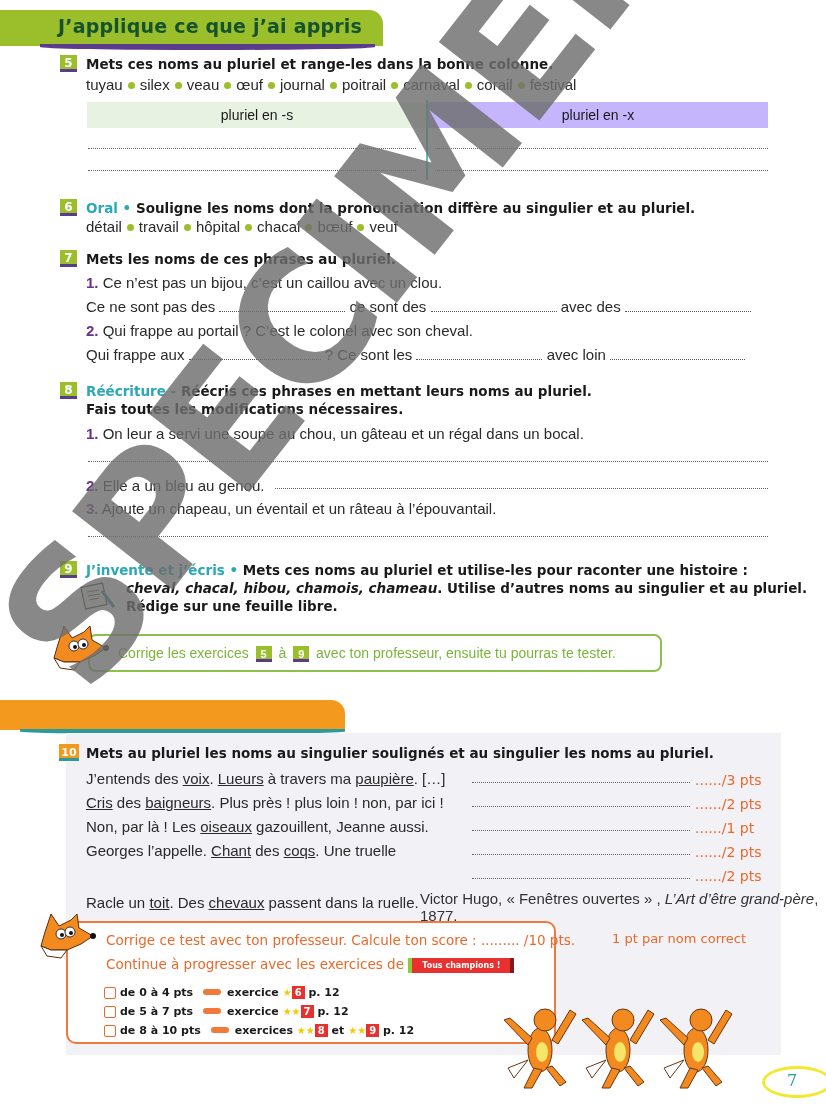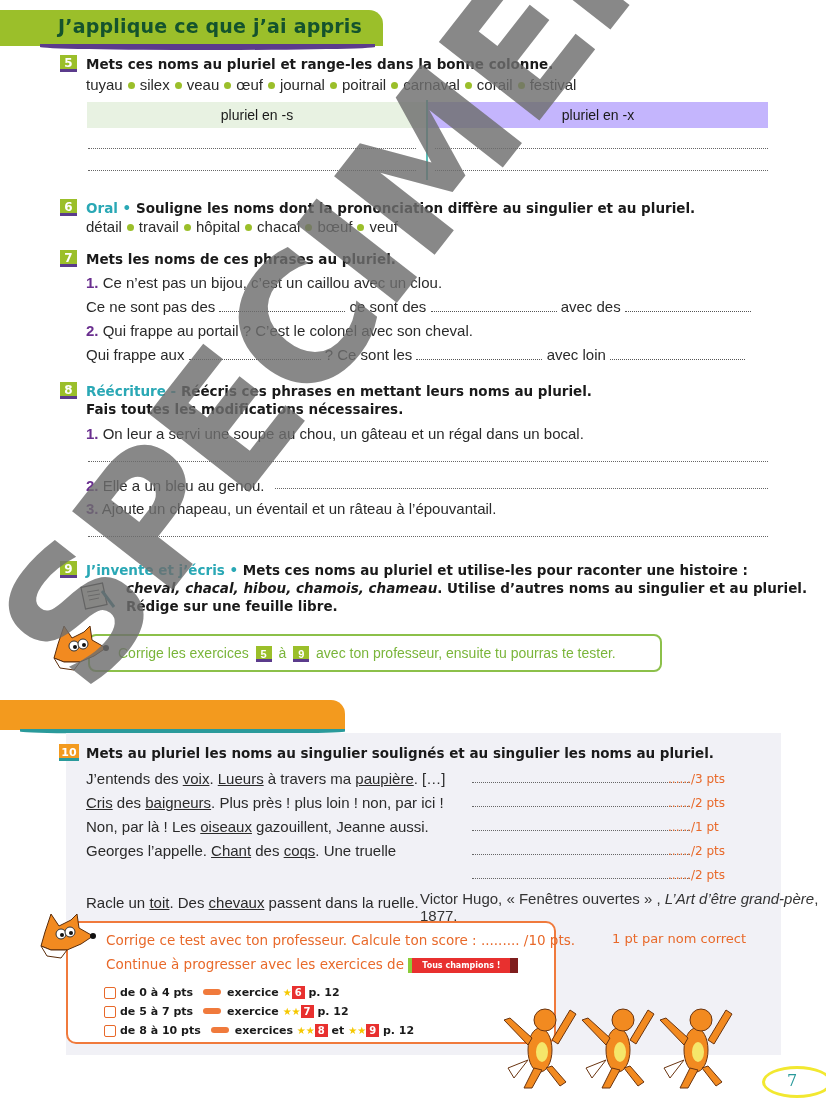--- a/index.html
+++ b/index.html
@@ -63,34 +63,34 @@
     border: 2px solid #8cc04a; border-radius: 8px;
   }
   .correct-box .txt {
     position: absolute; left: 28px; top: 9px; font-family: Liberation Sans, sans-serif;
     font-size: 14px; color: #7ab53a;
   }
   .mini-badge { display: inline-block; width: 16px; height: 16px; background: #9bbf2a; color: #fff; font-weight: bold; text-align: center; line-height: 16px; font-size: 11px; border-bottom: 3px solid #5b3b8c; margin: 0 3px; }
 
   
   .test-bg { position: absolute; left: 66px; top: 733px; width: 715px; height: 322px; background: #f1f1f6; }
-  .pts { position: absolute; left: 668px; font-family: "DejaVu Sans", sans-serif; font-size: 12px; color: #e8692a; }
+  .pts { position: absolute; left: 695px; font-family: "DejaVu Sans", sans-serif; font-size: 14px; color: #e8692a; }
   .u { text-decoration: underline; }
 
   .score-box {
     position: absolute; left: 66px; top: 921px; width: 490px; height: 123px;
     border: 2px solid #f07a3c; border-radius: 10px; background: #ffffff;
   }
   .score-line { position: absolute; font-family: "DejaVu Sans", sans-serif; font-size: 13.5px; color: #e8692a; }
   .check { display: inline-block; width: 12px; height: 12px; border: 1.5px solid #e8692a; border-radius: 2px; vertical-align: middle; margin-right: 4px; background: #fff; }
   .chk-row { position: absolute; left: 104px; font-size: 11px; font-weight: bold; color: #1a1a1a; font-family: "DejaVu Sans", sans-serif; }
   .arrow-o { display: inline-block; width: 18px; height: 6px; background: #f07a3c; border-radius: 3px; margin: 0 6px 2px 10px; vertical-align: middle; }
   .red-badge { display: inline-block; background: #e8302f; color: #fff; font-weight: bold; width: 13px; text-align: center; font-size: 10px; line-height: 13px; }
   .star { color: #f5c800; font-size: 10px; }
-  .champ { display: inline-block; background: #e8302f; color: #fff; font-size: 8px; font-weight: bold; padding: 3px 10px; border-left: 4px solid #8ccc3a; border-right: 8px solid #7f1d1d; vertical-align: middle; }
+  .champ { display: inline-block; background: #e8302f; color: #fff; font-size: 8px; font-weight: bold; padding: 3px 10px; border-left: 4px solid #8ccc3a; border-right: 4px solid #7f1d1d; vertical-align: middle; }
 
   
   .page-num-wrap { position: absolute; left: 762px; top: 1066px; width: 70px; height: 32px; border: 3px solid #f2e830; border-radius: 50%; }
   .page-num { position: absolute; left: 787px; top: 1071px; font-family: "DejaVu Serif", serif; font-size: 16px; color: #2a9a9b; }
 
   
   .watermark {
     position: absolute; left: 40px; top: 560px; font-family: "DejaVu Sans", sans-serif;
     font-weight: bold; font-size: 175px; color: rgba(110,110,110,0.82);
     transform: rotate(-52deg); transform-origin: left center; letter-spacing: -4px;

